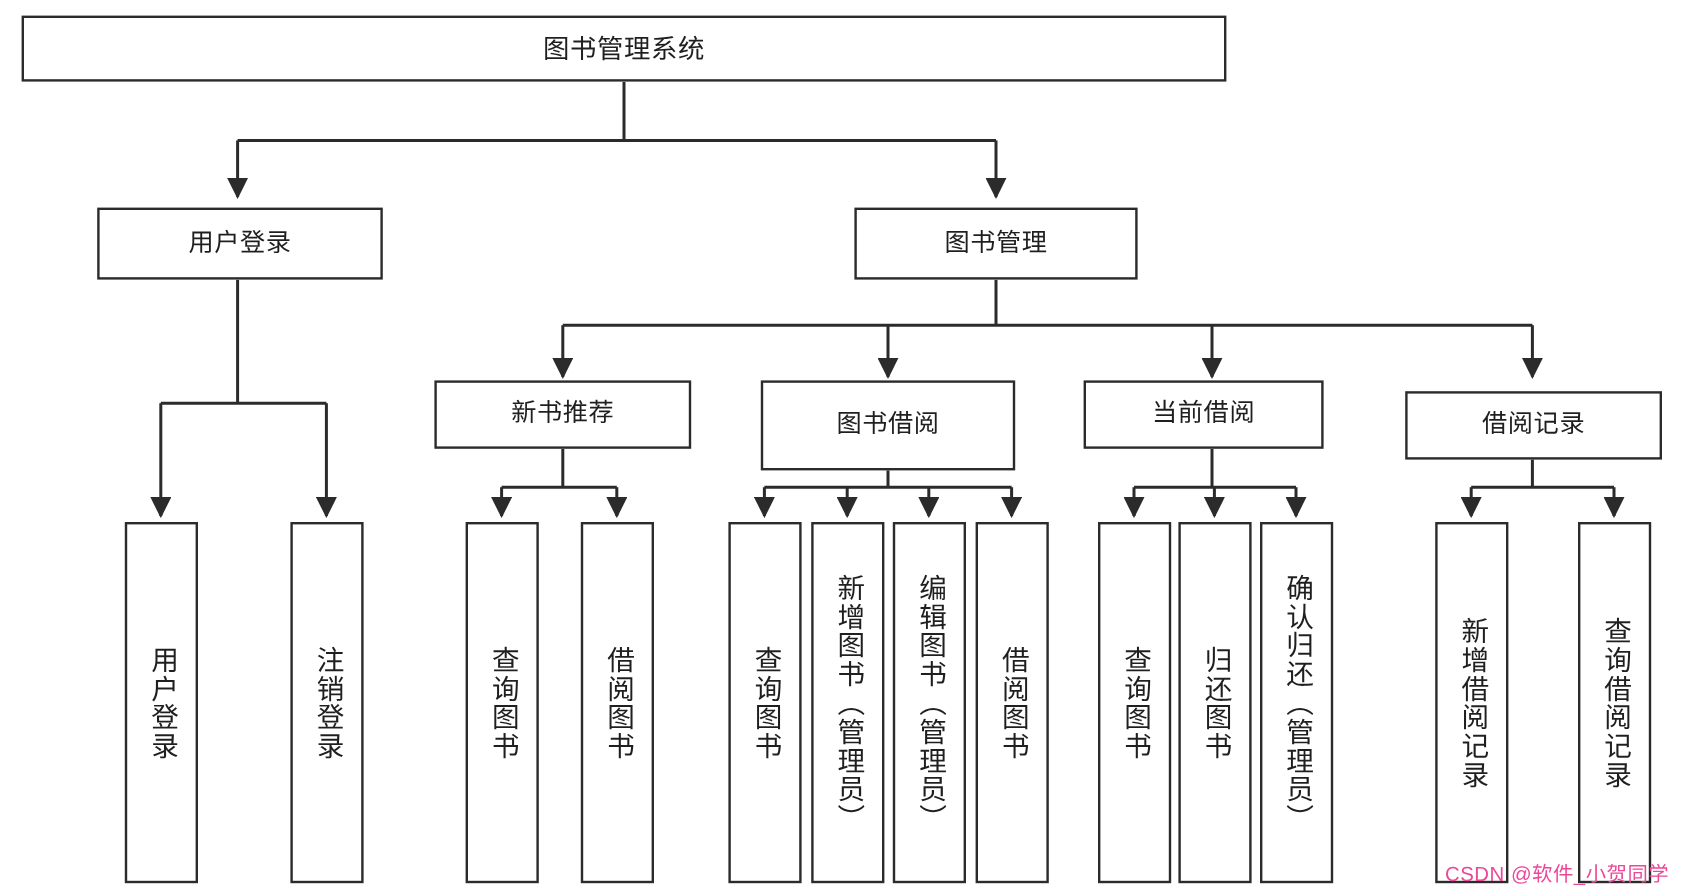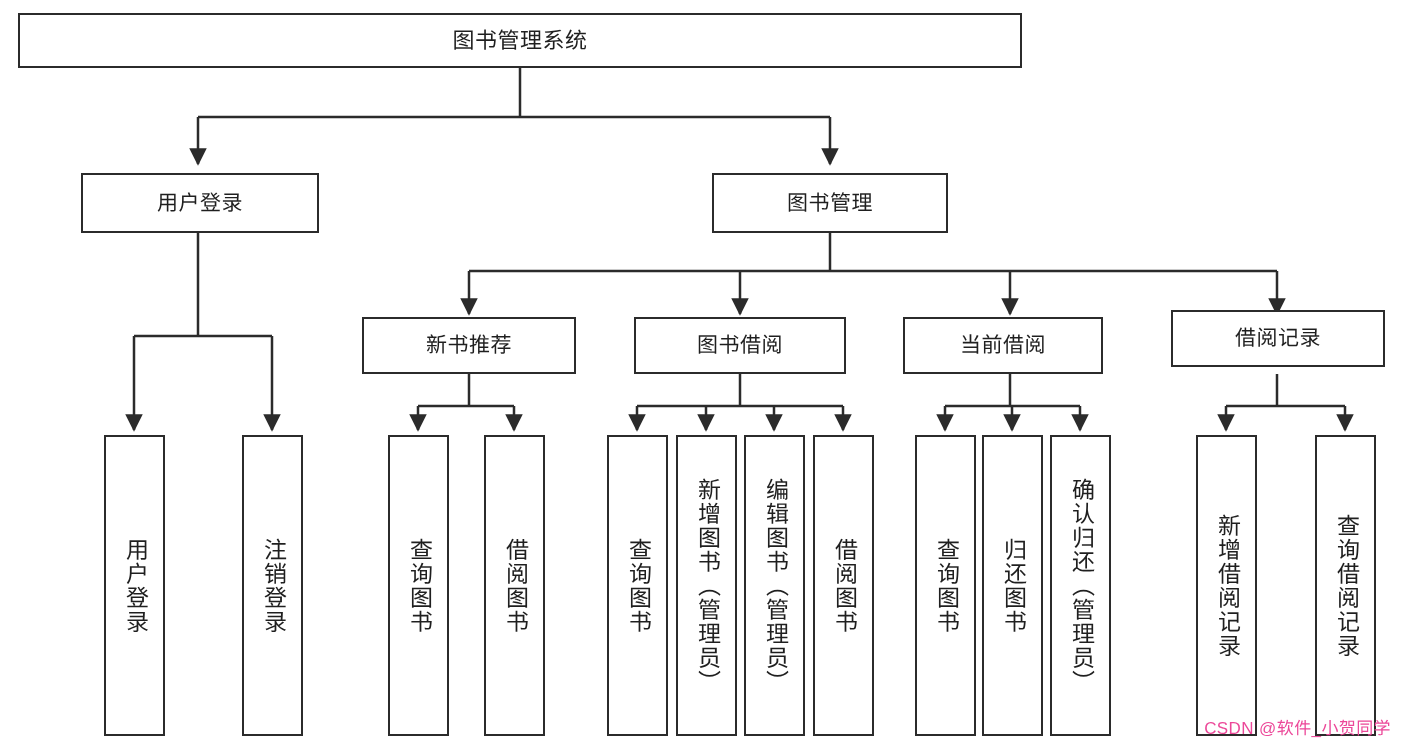--- a/index.html
+++ b/index.html
@@ -142,29 +142,29 @@
   </div>
 
   <div class="node horiz" style="left:712px; top:173px; width:236px; height:60px;">
     <span class="label">图书管理</span>
   </div>
 
   <div class="node horiz" style="left:362px; top:317px; width:214px; height:57px;">
     <span class="label">新书推荐</span>
   </div>
 
-  <div class="node horiz" style="left:634px; top:317px; width:212px; height:57px;">
+  <div class="node horiz" style="left:634px; top:317px; width:212px; height:75px;">
     <span class="label">图书借阅</span>
   </div>
 
   <div class="node horiz" style="left:903px; top:317px; width:200px; height:57px;">
     <span class="label">当前借阅</span>
   </div>
 
-  <div class="node horiz" style="left:1171px; top:310px; width:214px; height:57px;">
+  <div class="node horiz" style="left:1171px; top:326px; width:214px; height:57px;">
     <span class="label">借阅记录</span>
   </div>
 
   <div class="node vert" style="left:104px; top:435px; width:61px; height:301px;">
     <span class="label">用户登录</span>
   </div>
 
   <div class="node vert" style="left:242px; top:435px; width:61px; height:301px;">
     <span class="label">注销登录</span>
   </div>

